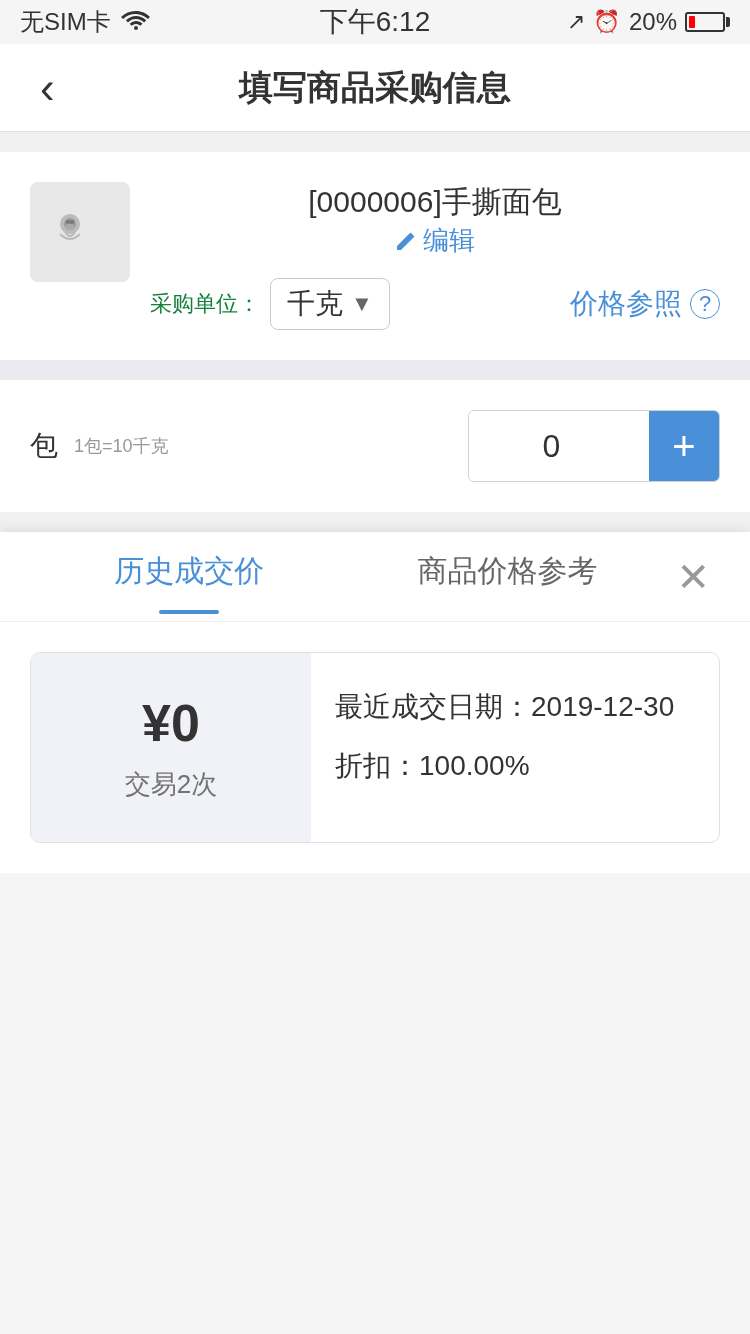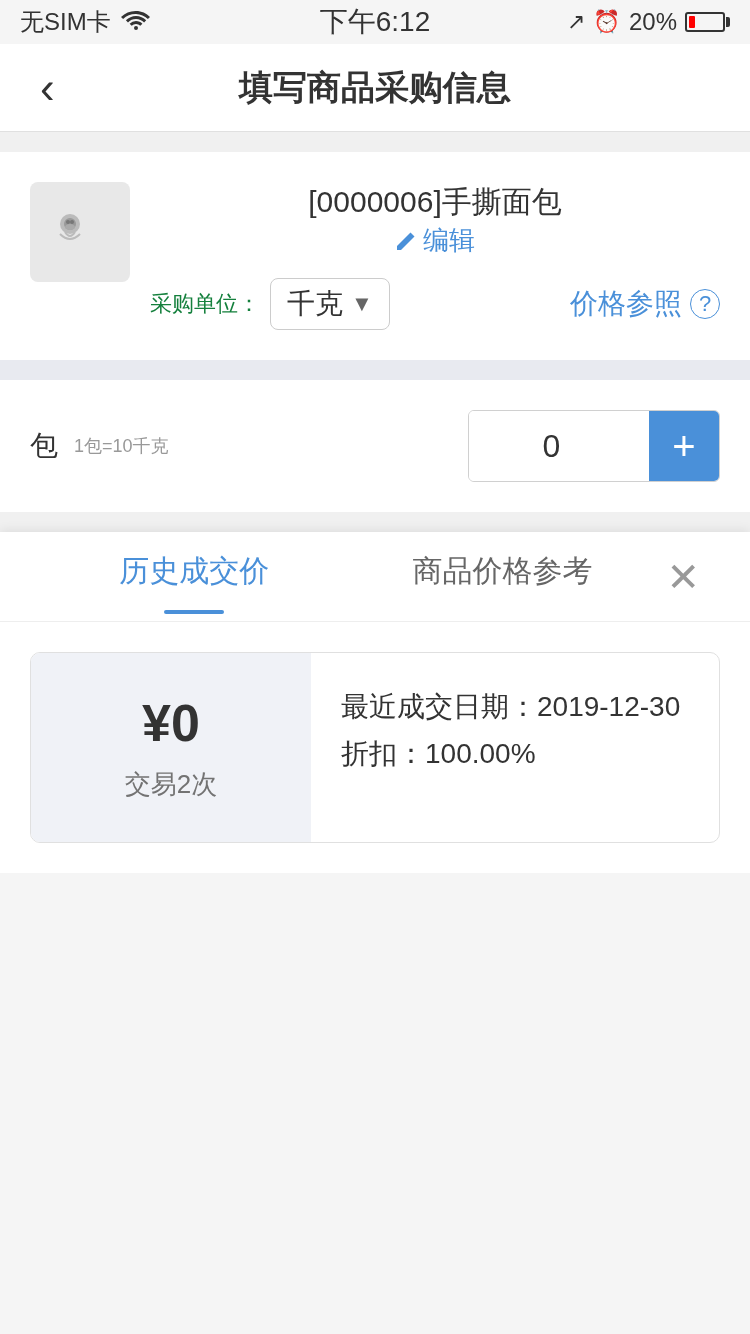--- a/index.html
+++ b/index.html
@@ -236,21 +236,21 @@
       background: #fff;
       margin-top: 20px;
       box-shadow: 0 -2px 10px rgba(0,0,0,0.08);
     }
 
     
     .tabs {
       display: flex;
       align-items: center;
       border-bottom: 1px solid #eee;
-      padding: 0 40px;
+      padding: 0 30px;
       height: 90px;
       position: relative;
       justify-content: center;
     }
     .tab-item {
       flex: 1;
       text-align: center;
       font-size: 30px;
       color: #666;
       cursor: pointer;
@@ -303,24 +303,24 @@
       font-size: 52px;
       font-weight: bold;
       color: #333;
     }
     .history-transactions {
       font-size: 26px;
       color: #737373;
     }
     .history-right {
       flex: 1;
-      padding: 34px 30px;
+      padding: 34px 24px;
       display: flex;
       flex-direction: column;
-      gap: 8px;
+      gap: 20px;
     }
     .history-row {
       font-size: 28px;
       color: #333;
       line-height: 1.4;
     }
 
     
     .page-content {
       background: #f5f5f5;

